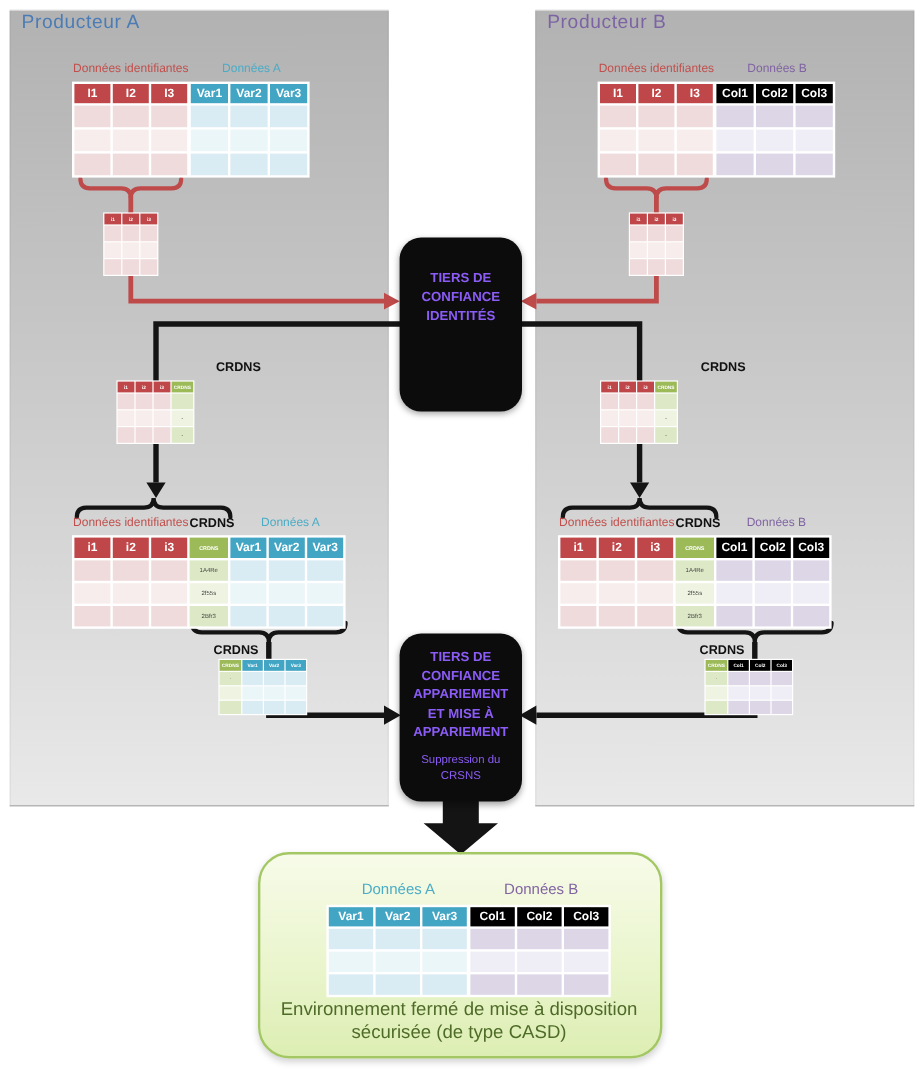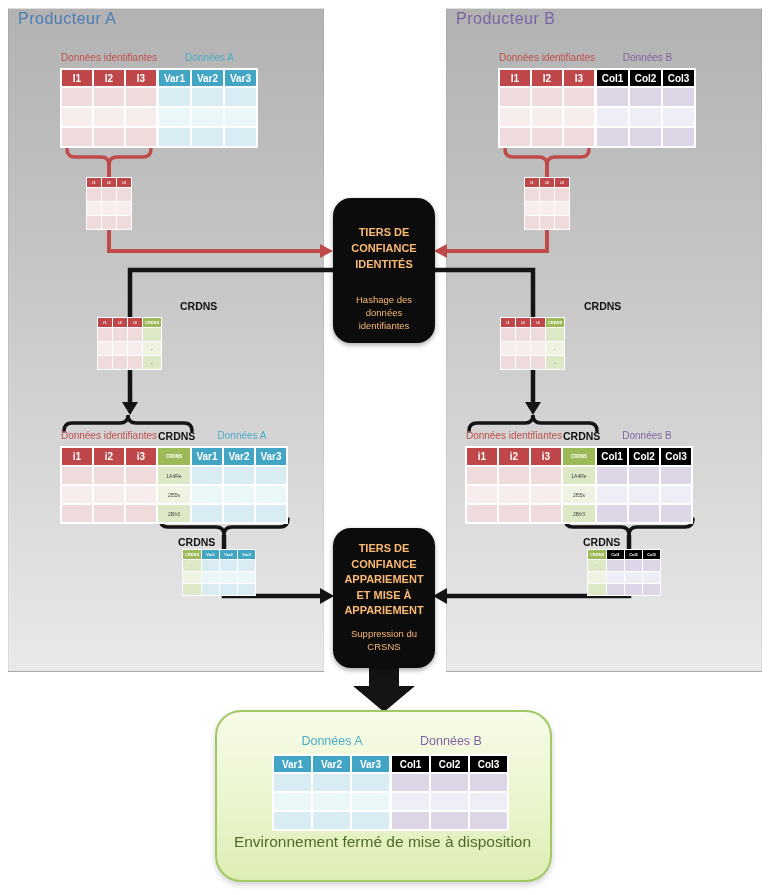--- a/index.html
+++ b/index.html
@@ -25,21 +25,21 @@
   .mini .hR,.mini .hB,.mini .hP,.mini .hG{font-size:4px}
   .r1{background:#efdbdb}.r2{background:#f8eded}
   .b1{background:#d9ecf3}.b2{background:#ebf6f9}
   .p1{background:#dcd6e6}.p2{background:#efedf5}
   .g1{background:#dde9c6;color:#444;font-size:5px;font-weight:normal}
   .g2{background:#eff4e2;color:#444;font-size:5px;font-weight:normal}
   .mini .g1,.mini .g2{font-size:4px}
   svg.wires{position:absolute;left:0;top:0;z-index:1;}
   .panel{z-index:0}
   .tbl,.lbl,.bbox,.ptitle{z-index:2}
-  .bbox{position:absolute;width:102px;background:#0c0c0c;border-radius:18px;color:#fdba74;
+  .bbox{position:absolute;width:102px;background:#0c0c0c;border-radius:18px;color:#8b5cf6;
         text-align:center;box-shadow:0 2px 5px rgba(0,0,0,0.35);}
   .bbox .tt{font-size:11px;font-weight:bold;line-height:16px;}
   .bbox .st{font-size:9.5px;line-height:13px;margin:0 auto;width:82px;}
   .gbox{position:absolute;left:215px;top:710px;width:333px;height:168px;
         border:2px solid #a2c763;border-radius:26px;z-index:2;
         background:linear-gradient(180deg,#f7fbe9 0%,#eaf5cd 55%,#ddeeb3 100%);
         box-shadow:0 3px 6px rgba(0,0,0,0.18);}
   .glbl{position:absolute;font-size:12.5px;text-align:center;}
   .gcap{position:absolute;left:14px;top:120px;width:303px;text-align:center;
         font-size:15.5px;line-height:19px;color:#4f6b28;}
@@ -351,21 +351,20 @@
         <div class="cl p1"></div>
     </div>
   </div>
 
   <div class="bbox" style="left:333px;top:198px;height:145px">
     <div class="tt" style="padding-top:26px">
       <div>TIERS DE</div>
       <div>CONFIANCE</div>
       <div>IDENTITÉS</div>
     </div>
-    <div class="st" style="margin-top:21px">Hashage des données identifiantes</div>
   </div>
 
   <div class="bbox" style="left:333px;top:528px;height:140px">
     <div class="tt" style="padding-top:13px;line-height:15.5px">
       <div>TIERS DE</div>
       <div>CONFIANCE</div>
       <div>APPARIEMENT</div>
       <div>ET MISE À</div>
       <div>APPARIEMENT</div>
     </div>
@@ -400,16 +399,17 @@
         <div class="cl p2"></div>
           <div class="cl p2"></div>
           <div class="cl p2"></div>
         <div class="cl p1"></div>
           <div class="cl p1"></div>
           <div class="cl p1"></div>
       </div>
     </div>
     <div class="gcap">
       <div>Environnement fermé de mise à disposition</div>
+      <div>sécurisée (de type CASD)</div>
     </div>
   </div>
 
 </div>
 
 </body></html>

